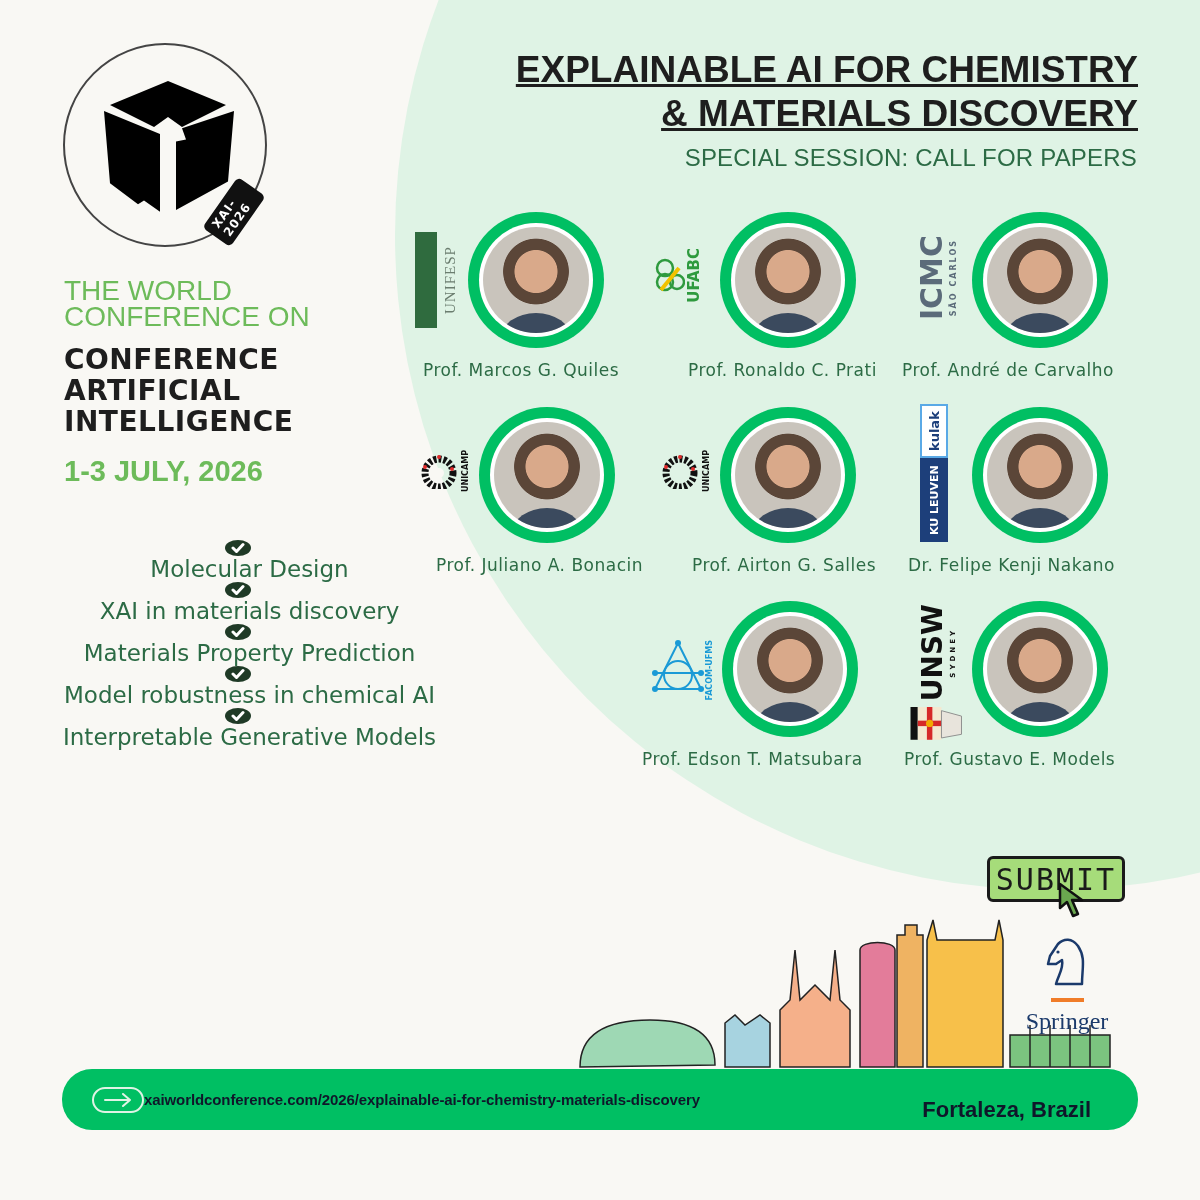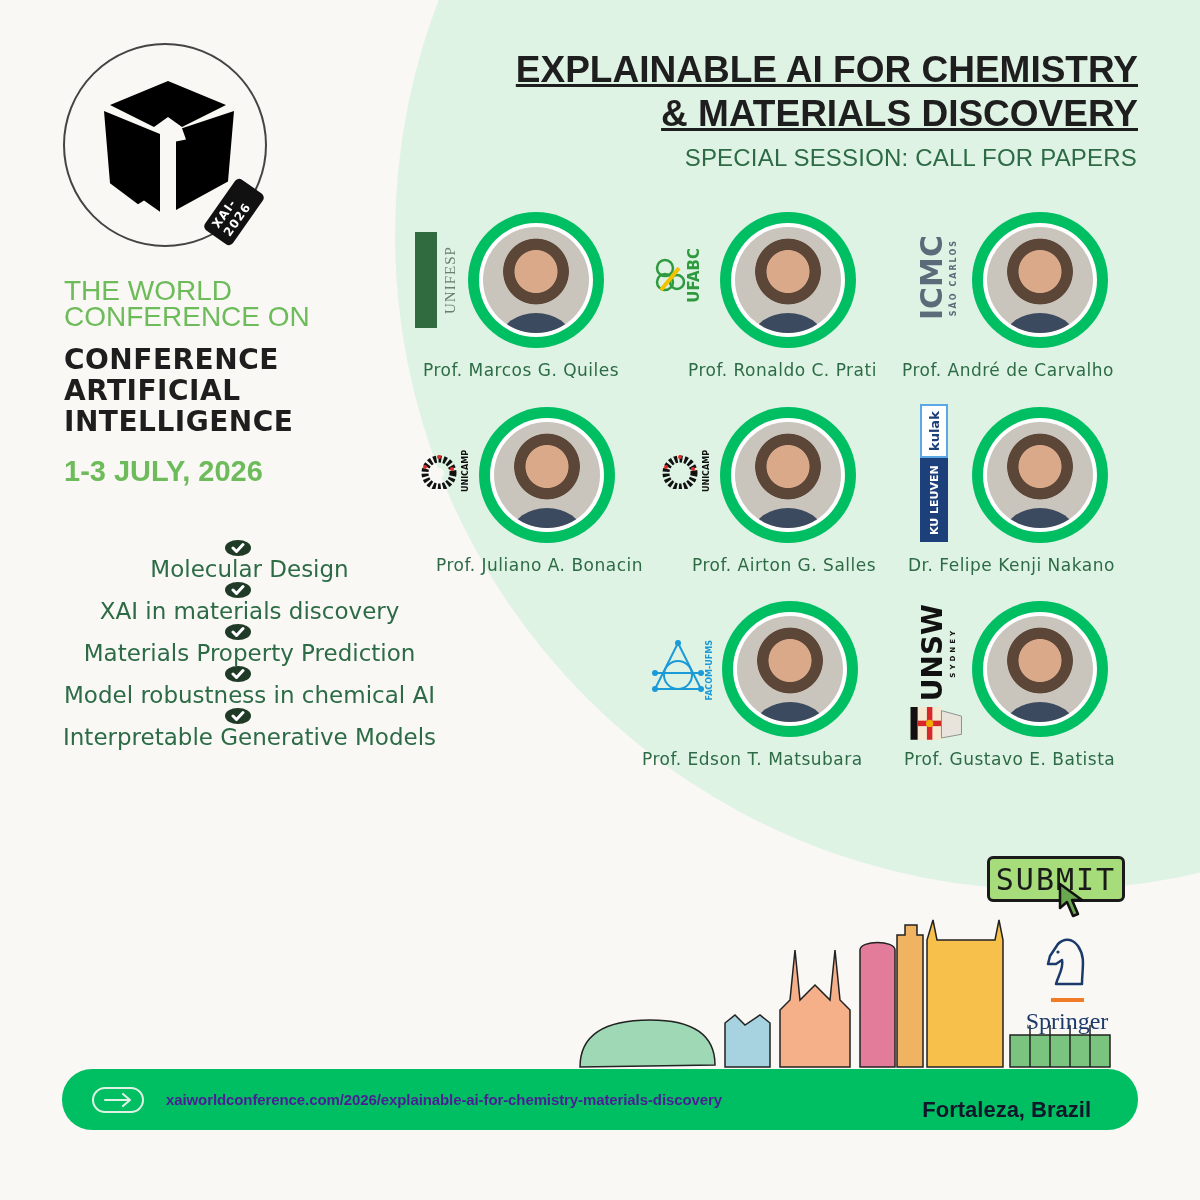--- a/index.html
+++ b/index.html
@@ -115,21 +115,21 @@
     width: 1076px; height: 61px;
     background: #00bf63; border-radius: 30px;
     display: flex; align-items: center;
   }
   .footer .arrow-btn {
     margin-left: 30px; width: 52px; height: 26px;
     border: 2px solid #dff3e5; border-radius: 14px;
     display: flex; align-items: center; justify-content: center; cursor: pointer;
   }
   .footer .url {
-    margin-left: 22px; color: #4c1d95;
+    color: #0f172a;
     font: bold 15px "Liberation Sans", sans-serif; letter-spacing: -0.1px;
   }
   .footer .loc {
     position: absolute; right: 47px; color: #0f172a;
     font: bold 22px "Liberation Sans", sans-serif;
     margin-top: 20px;
   }
 </style>
 </head>
 <body>
@@ -338,21 +338,21 @@
       <circle cx="21" cy="18" r="4" fill="#f2a900"></circle>
       <polygon points="34,4 56,10 56,30 34,34" fill="#e8e4dc" stroke="#888"></polygon>
     </svg>
 </div>
 <div class="speaker" style="left:904px;top:601px;">
   <div class="ring" style="left:68px;top:0;">
       <div class="inner">
         <div class="photo"></div>
       </div>
     </div>
-  <div class="name" style="left:0;">Prof. Gustavo E. Batista</div>
+  <div class="name" style="left:0;">Prof. Gustavo E. Models</div>
 </div>
 
 <svg class="skyline" width="540" height="160" viewBox="0 0 540 160">
   <g stroke="#222" stroke-width="1.5">
     <path d="M5 152 C5 120 30 105 75 105 C125 105 140 125 140 150 Z" fill="#9ed8b4"></path>
     <path d="M150 152 L150 108 L160 100 L170 110 L185 100 L195 108 L195 152 Z" fill="#a7d3e0"></path>
     <path d="M205 152 L205 95 L215 85 L220 35 L225 85 L240 70 L255 85 L260 35 L265 85 L275 95 L275 152 Z" fill="#f5b08a"></path>
     <path d="M285 152 L285 35 C285 25 320 25 320 35 L320 152 Z" fill="#e37c9a"></path>
     <path d="M322 152 L322 20 L330 20 L330 10 L342 10 L342 20 L348 20 L348 152 Z" fill="#efb362"></path>
     <path d="M352 152 L352 25 L358 5 L362 25 L420 25 L424 5 L428 25 L428 152 Z" fill="#f7c04a"></path>

